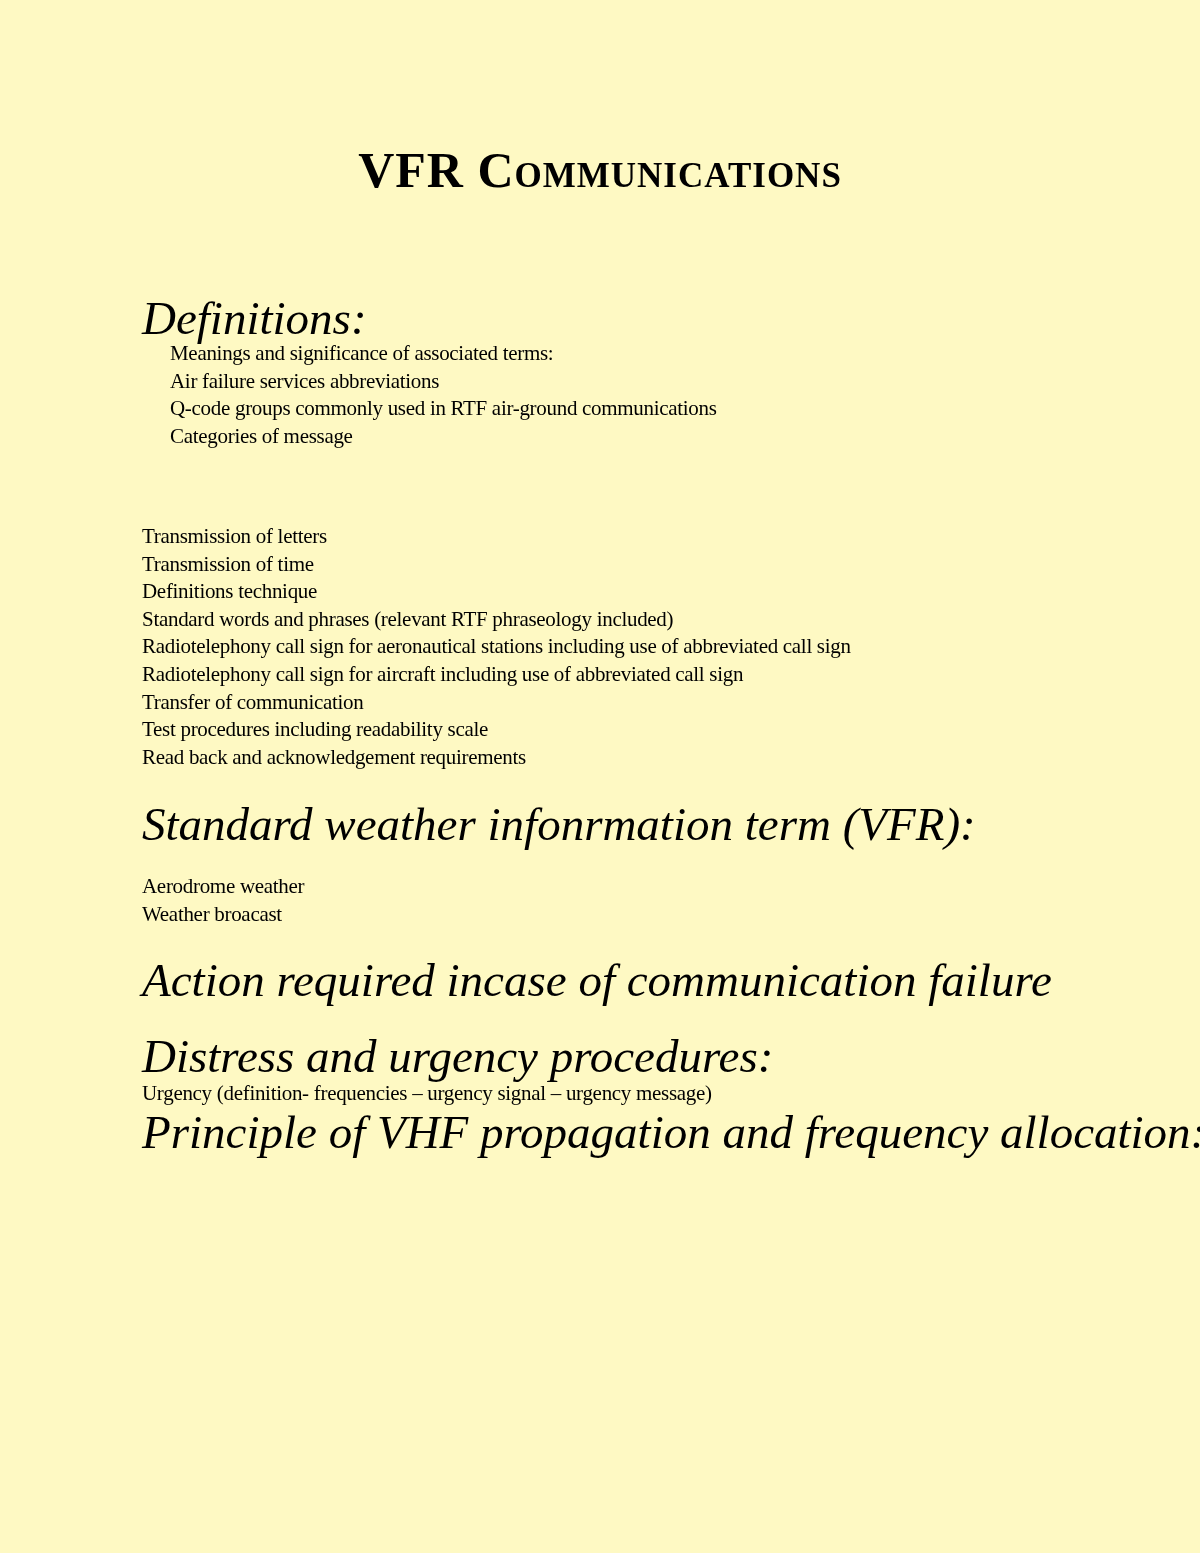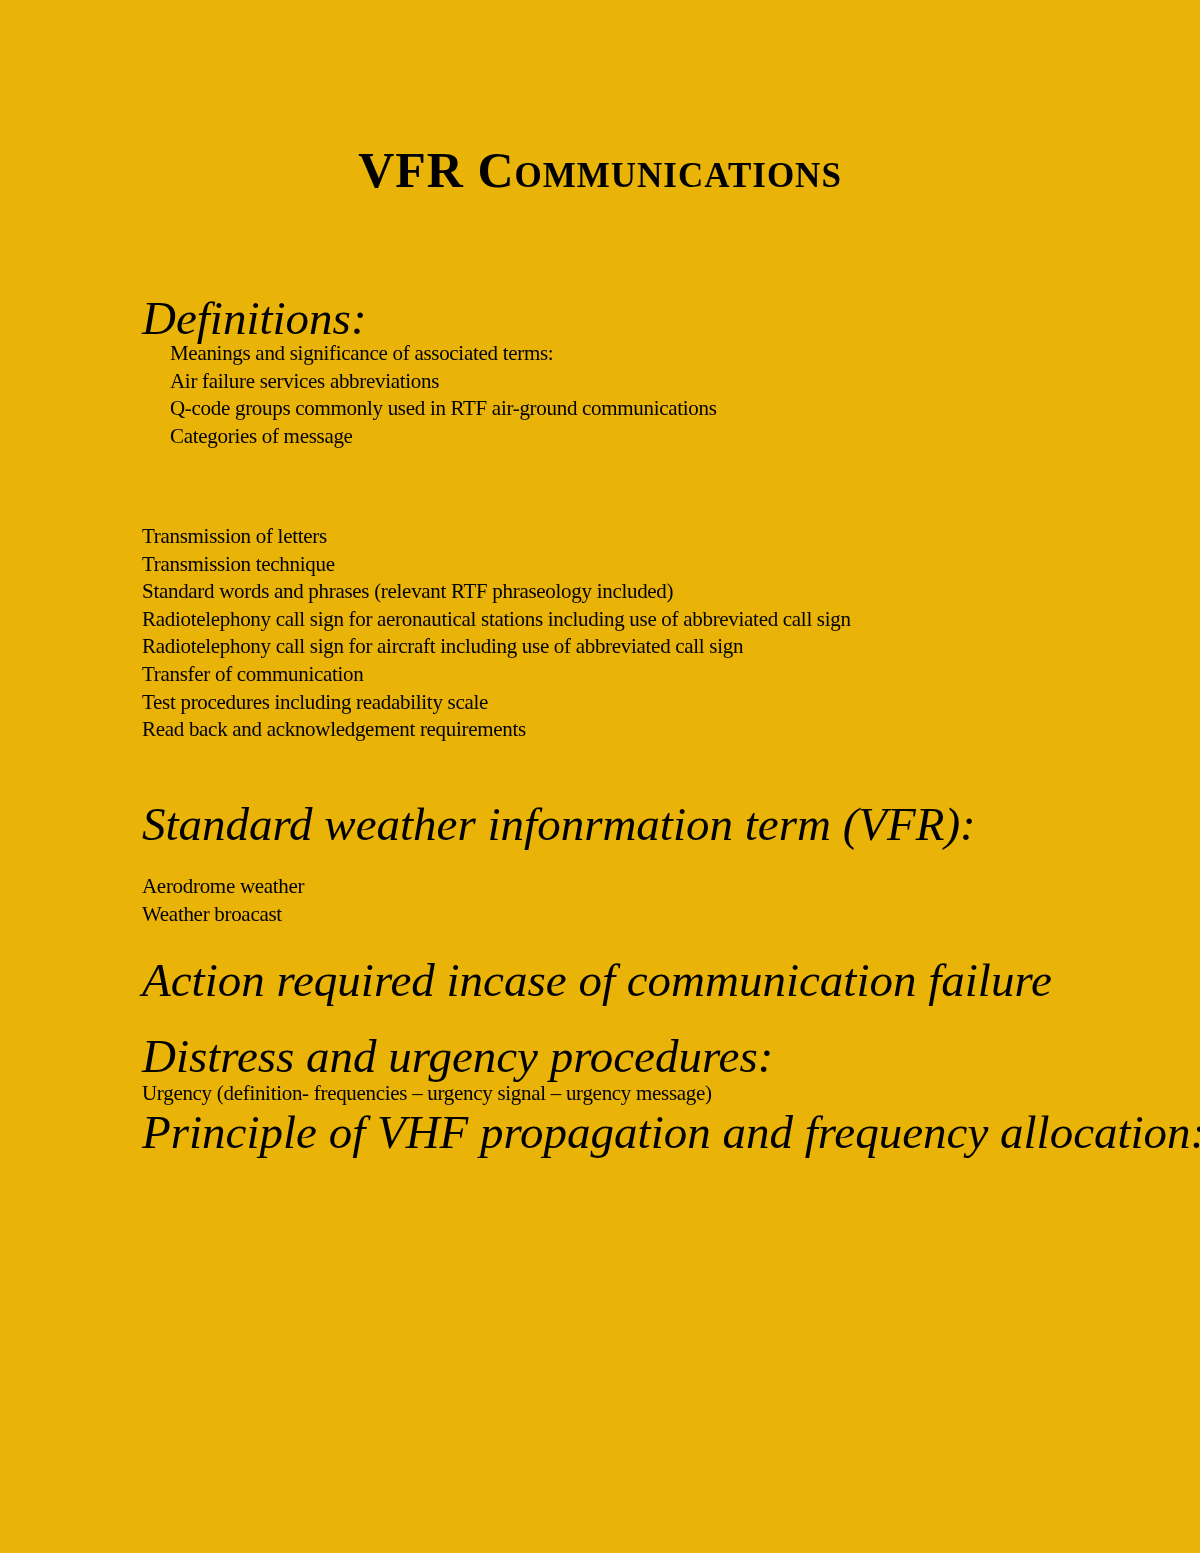--- a/index.html
+++ b/index.html
@@ -13,21 +13,21 @@
       position: relative;
       overflow: hidden;
       color: #000000;
       font-family: "Liberation Serif", "DejaVu Serif", serif;
     }
     .page {
       position: absolute;
       left: 0; top: 0;
       width: 1200px;
       height: 1553px;
-      background: #eab308;
+      background: #fef9c3;
     }
     .title {
       position: absolute;
       left: 0;
       width: 1200px;
       top: 140px;
       text-align: center;
       font-family: "Liberation Serif", "DejaVu Serif", serif;
       font-weight: bold;
       font-variant: small-caps;
@@ -74,21 +74,22 @@
   <h2 class="heading" style="top:297px;">Definitions:</h2>
   <ul class="items" style="top:340px;margin-left:28px;">
     <li>Meanings and significance of associated terms:</li>
     <li>Air failure services abbreviations</li>
     <li>Q-code groups commonly used in RTF air-ground communications</li>
     <li>Categories of message</li>
   </ul>
 
   <ul class="items" style="top:523px;">
     <li>Transmission of letters</li>
-    <li>Transmission technique</li>
+    <li>Transmission of time</li>
+    <li>Definitions technique</li>
     <li>Standard words and phrases (relevant RTF phraseology included)</li>
     <li>Radiotelephony call sign for aeronautical stations including use of abbreviated call sign</li>
     <li>Radiotelephony call sign for aircraft including use of abbreviated call sign</li>
     <li>Transfer of communication</li>
     <li>Test procedures including readability scale</li>
     <li>Read back and acknowledgement requirements</li>
   </ul>
 
   <h2 class="heading" style="top:803px;">Standard weather infonrmation term (VFR):</h2>
   <ul class="items" style="top:873px;">

